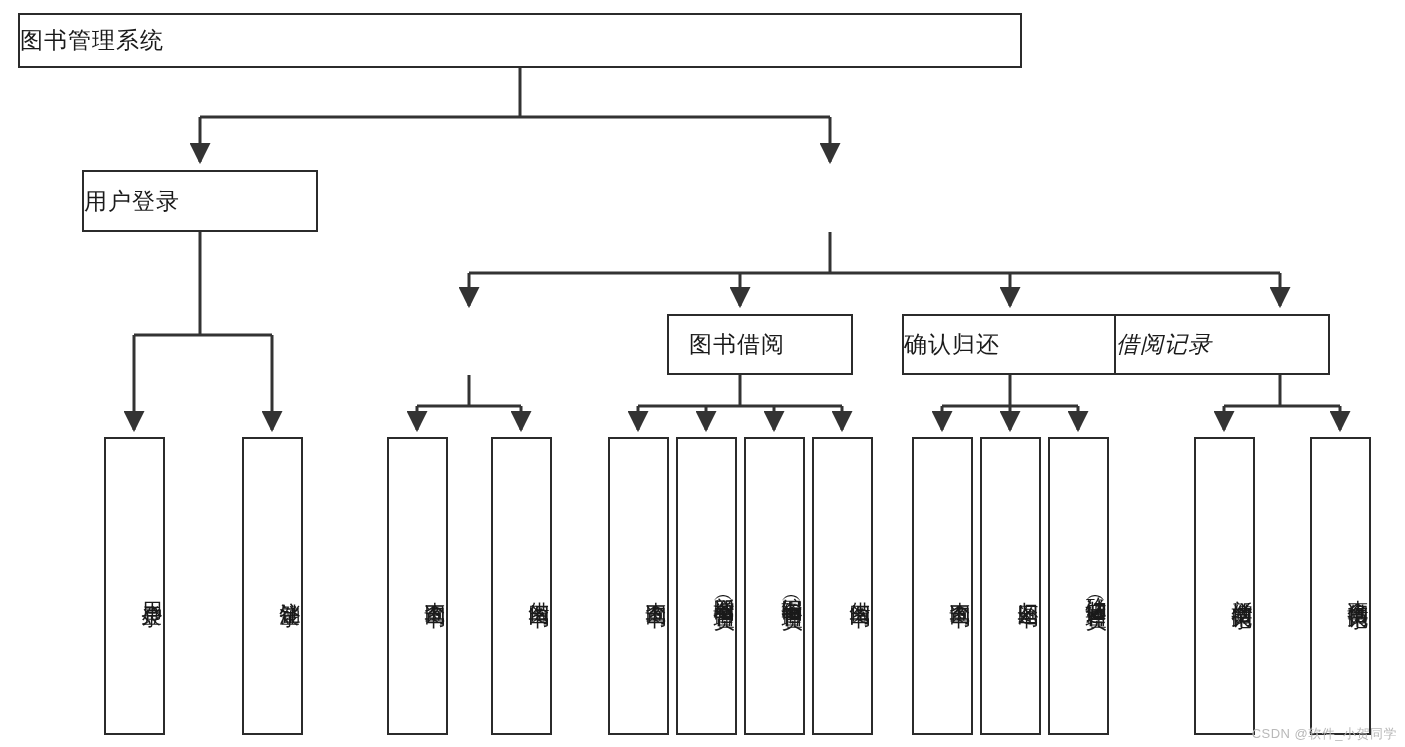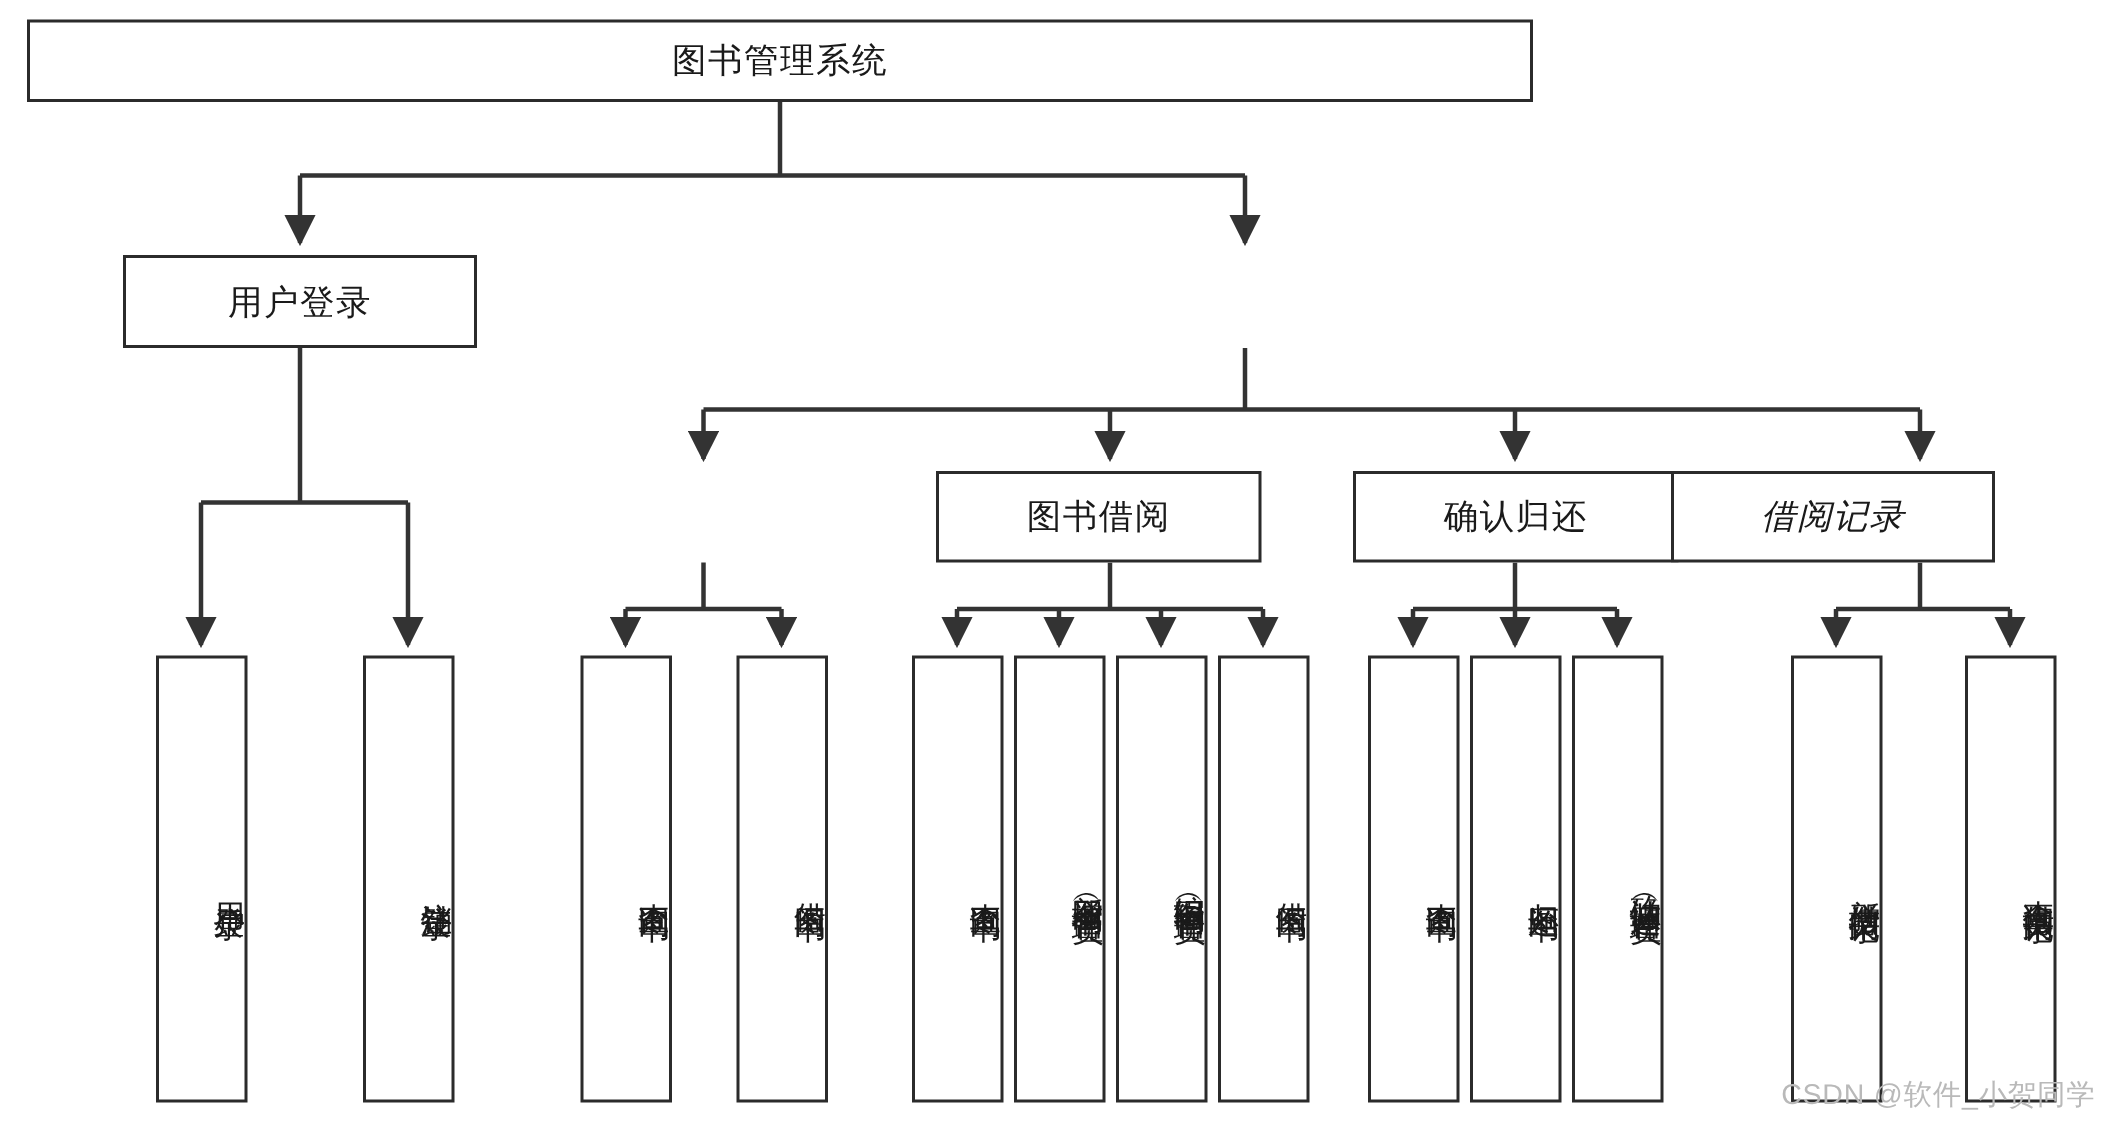--- a/index.html
+++ b/index.html
@@ -25,21 +25,21 @@
     height: 747px;
     pointer-events: none;
   }
   .node {
     position: absolute;
     box-sizing: border-box;
     background: #ffffff;
     border: 2px solid #2b2b2b;
     display: flex;
     align-items: center;
-    justify-content: center;
+    justify-content: flex-start;
     color: #1a1a1a;
     z-index: 2;
   }
   .node.horiz {
     font-size: 23px;
     letter-spacing: 1px;
   }
   .node.vert {
     writing-mode: vertical-rl;
     text-orientation: upright;
@@ -55,21 +55,21 @@
   }
   .node.vert .vlabel {
     writing-mode: vertical-rl;
     text-orientation: upright;
     white-space: nowrap;
   }
   #watermark {
     position: absolute;
     right: 8px;
     bottom: 4px;
-    font-size: 19px;
+    font-size: 13px;
     color: #b9b9b9;
     z-index: 5;
     white-space: nowrap;
     letter-spacing: 0.5px;
     margin-left: 12px;
   }
 </style>
 </head>
 <body>
 
@@ -126,21 +126,21 @@
   </svg>
 
   <div class="node horiz" style="left:18px; top:13px; width:1004px; height:55px;">
     <span>图书管理系统</span>
   </div>
 
   <div class="node horiz" style="left:82px; top:170px; width:236px; height:62px;">
     <span>用户登录</span>
   </div>
 
-  <div class="node horiz" style="left:624px; top:314px; width:217px; height:61px;">
+  <div class="node horiz" style="left:667px; top:314px; width:186px; height:61px;padding-left:20px;">
     <span>图书借阅</span>
   </div>
   <div class="node horiz" style="left:902px; top:314px; width:217px; height:61px;">
     <span>确认归还</span>
   </div>
   <div class="node horiz" style="left:1114px; top:314px; width:216px; height:61px;font-style:italic;">
     <span>借阅记录</span>
   </div>
 
   <div class="node vert" style="left:104px; top:437px; width:61px; height:298px;">

